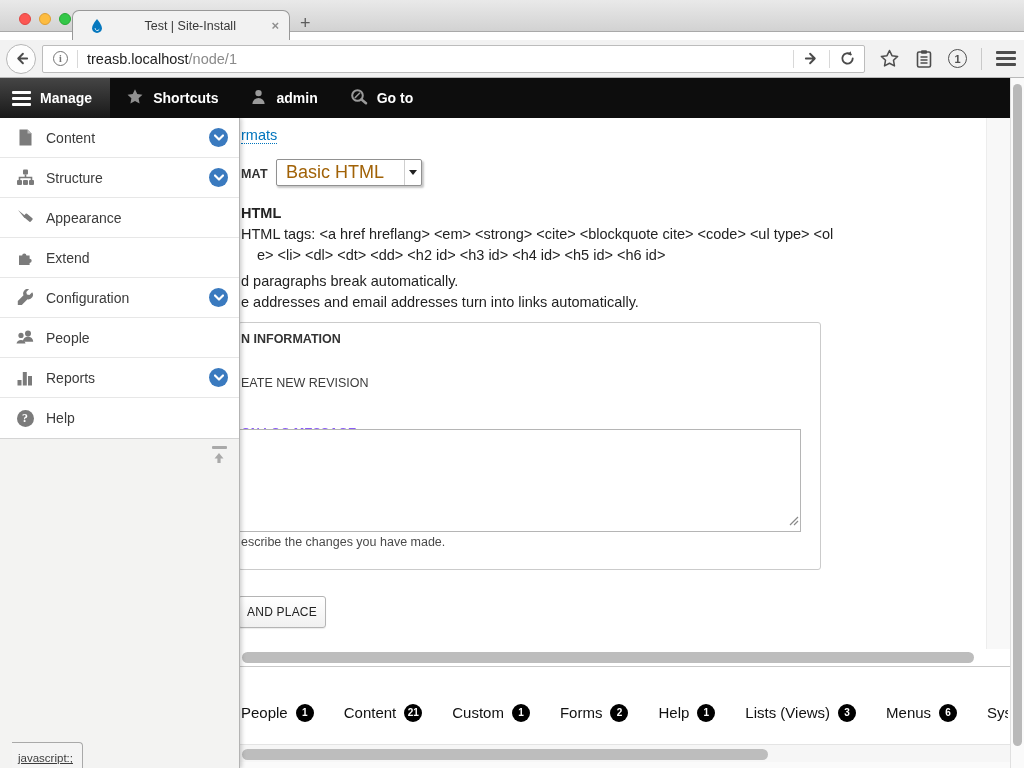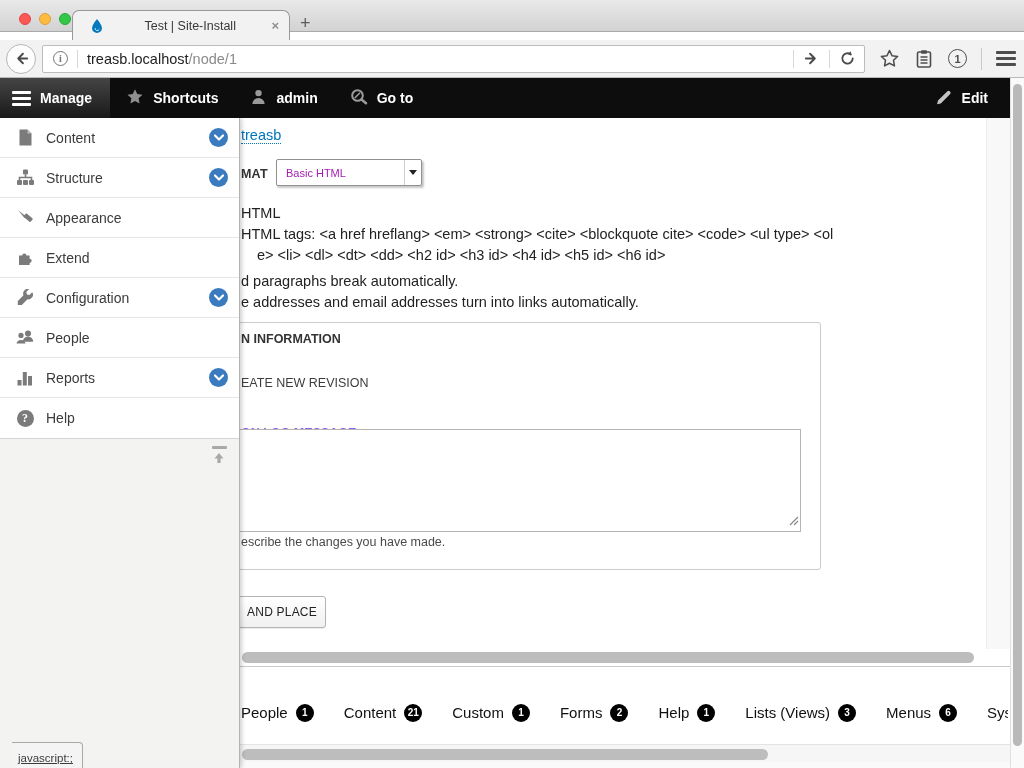--- a/index.html
+++ b/index.html
@@ -69,24 +69,24 @@
 
   
   #content-layer { position:absolute; left:0; top:118px; width:1010px; height:531px; background:#fff; z-index:1; }
   #right-strip { position:absolute; left:986px; top:118px; width:24px; height:531px; background:#f8f8f8;
     border-left:1px solid #ededed; z-index:2; }
   .abs { position:absolute; }
   #about-formats { left:241px; top:9px; font-size:14.5px; color:#0074bd; border-bottom:1px dotted #0074bd; }
   #format-label { left:241px; top:49px; font-size:12.5px; font-weight:bold; color:#333; letter-spacing:.2px; }
   #format-select { left:276px; top:41px; width:146px; height:27px; background:#fff; border:1px solid #919191;
     border-radius:2px; box-shadow:1.5px 2px 2px rgba(0,0,0,.22); display:flex; align-items:center; }
-  #format-select-value { flex:1; padding-left:9px; font-size:11px; color:#a21caf; }
+  #format-select-value { flex:1; padding-left:9px; font-size:18px; color:#a16207; }
   #format-select-arrow { width:17px; height:100%; border-left:1px solid #cfcfcf; display:flex; align-items:center; justify-content:center; }
   .caret-down { width:0; height:0; border-left:4px solid transparent; border-right:4px solid transparent; border-top:5px solid #222; }
-  #filter-heading { left:241px; top:87px; font-size:14.5px; font-weight:normal; color:#222; }
+  #filter-heading { left:241px; top:87px; font-size:14.5px; font-weight:bold; color:#222; }
   .filter-line { left:241px; font-size:14.5px; color:#222; white-space:nowrap; }
   #fl-0 { top:108px; } #fl-1 { top:129px;margin-left:16px; } #fl-2 { top:155px; } #fl-3 { top:176px; }
   #revision-fieldset { left:238px; top:204px; width:583px; height:248px; background:#fff;
     border:1px solid #cbcbcb; border-radius:3px; }
   #revision-title { left:241px; top:214px; font-size:12.5px; font-weight:bold; color:#333; }
   #new-revision-label { left:241px; top:258px; font-size:12.5px; color:#3c3c3c; }
   #log-label { left:241px; top:308px; font-size:12.5px; font-weight:bold; color:#8b5cf6; }
   #log-wrap { left:238px; top:311px; width:563px; height:103px; }
   #log-textarea { width:100%; height:100%; border:1px solid #b5b5b5; resize:none; background:#fff; outline:none;
     font-family:"Liberation Sans",sans-serif; }
@@ -219,32 +219,24 @@
     <div class="tb-item">
       <span>
         <svg width="18" height="18" viewBox="0 0 18 18">
             <circle cx="7.5" cy="7.5" r="5.3" fill="none" stroke="#9a9a9a" stroke-width="2"></circle>
             <path d="M4.8 10 L10 4.8" stroke="#9a9a9a" stroke-width="1.6"></path>
             <path d="M11.5 11.5 L16 15.2" stroke="#9a9a9a" stroke-width="2.6" stroke-linecap="round"></path>
           </svg>
       </span>
       <span>Go to</span>
     </div>
-    <div class="tb-item" id="tb-edit">
-      <span>
-        <svg width="18" height="18" viewBox="0 0 18 18">
-            <path d="M2 16.2 L3 12.6 L12.4 3.2 a2 2 0 0 1 2.8 2.8 L5.8 15.4 Z" fill="#c4c4c4"></path>
-          </svg>
-      </span>
-      <span>Edit</span>
-    </div>
   </div>
 
   <div id="content-layer">
-    <a class="abs" id="about-formats">treasb</a>
+    <a class="abs" id="about-formats">rmats</a>
     <div class="abs" id="format-label">MAT</div>
     <div class="abs" id="format-select">
       <span id="format-select-value">Basic HTML</span>
       <span id="format-select-arrow">
           <span class="caret-down"></span>
         </span>
     </div>
     <div class="abs" id="filter-heading">HTML</div>
     <div class="abs filter-line" id="fl-0">HTML tags: &lt;a href hreflang&gt; &lt;em&gt; &lt;strong&gt; &lt;cite&gt; &lt;blockquote cite&gt; &lt;code&gt; &lt;ul type&gt; &lt;ol</div>
     <div class="abs filter-line" id="fl-1">e&gt; &lt;li&gt; &lt;dl&gt; &lt;dt&gt; &lt;dd&gt; &lt;h2 id&gt; &lt;h3 id&gt; &lt;h4 id&gt; &lt;h5 id&gt; &lt;h6 id&gt;</div>

